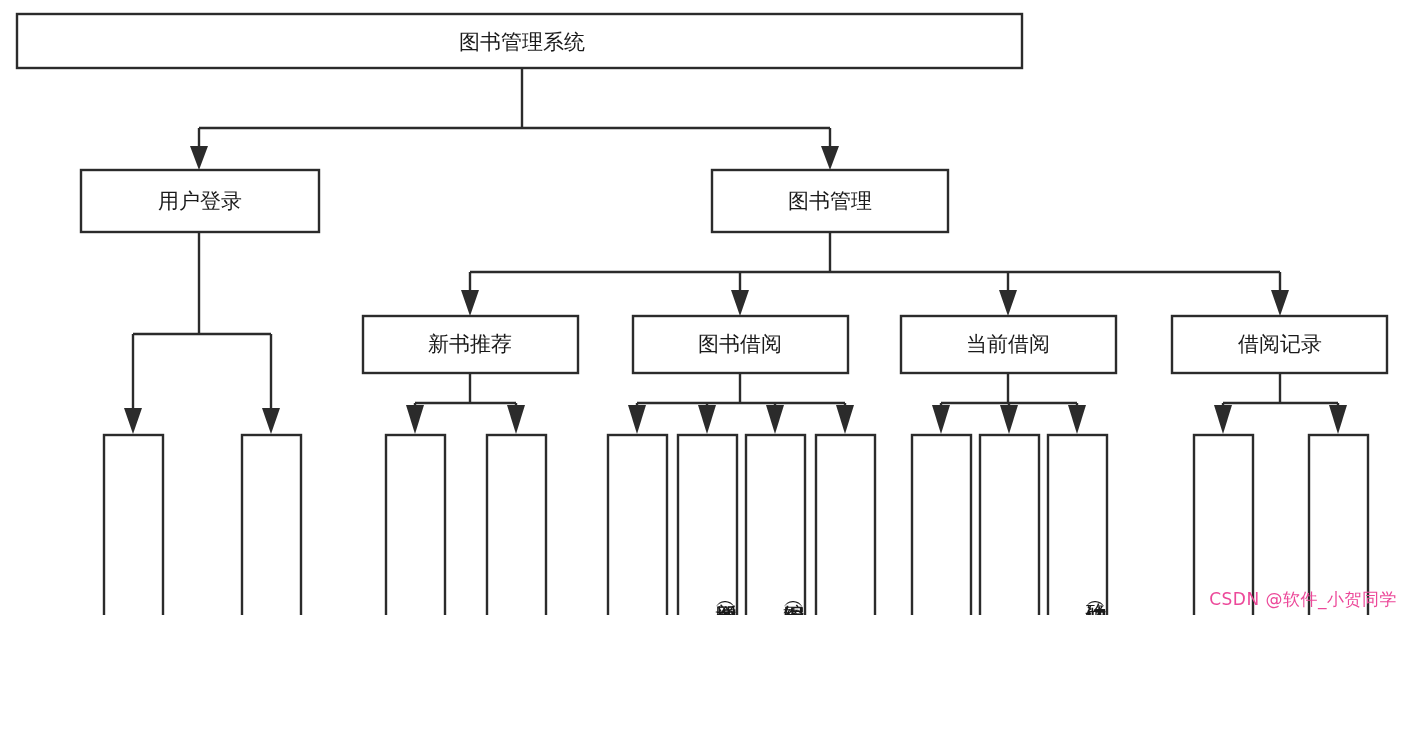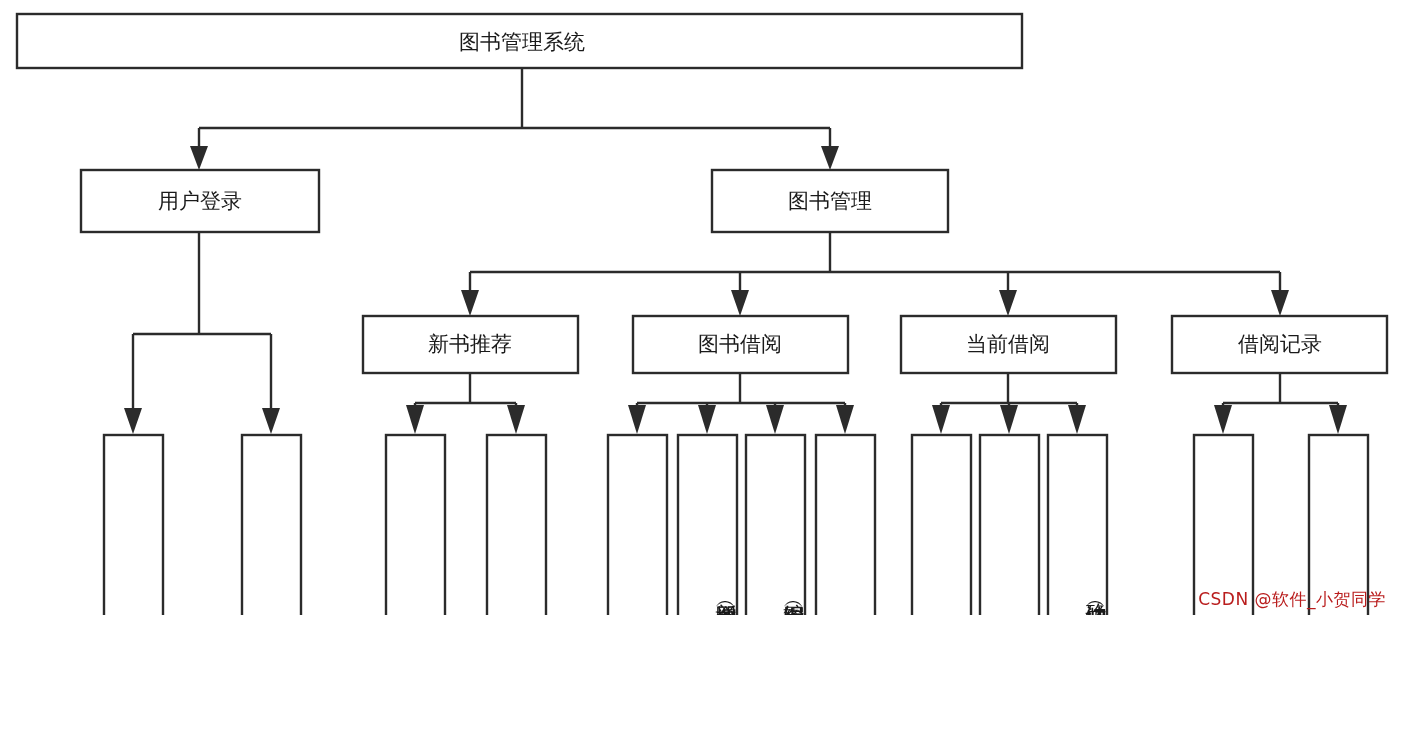--- a/index.html
+++ b/index.html
@@ -58,25 +58,25 @@
     color: #1a1a1a;
     letter-spacing: 2px;
     display: flex;
     align-items: flex-start;
     justify-content: center;
     white-space: nowrap;
     pointer-events: none;
   }
   .watermark {
     position: absolute;
-    right: 19px;
+    right: 8px;
     bottom: 4px;
     font-family: "DejaVu Sans", "Liberation Sans", sans-serif;
     font-size: 17px;
-    color: #b91c1c;
+    color: #ec4899;
     white-space: nowrap;
     letter-spacing: 0.5px;
   }
 </style>
 </head>
 <body>
 
 <div id="diagram-root">
 
   <svg id="tree-svg" viewBox="0 0 1405 747">

